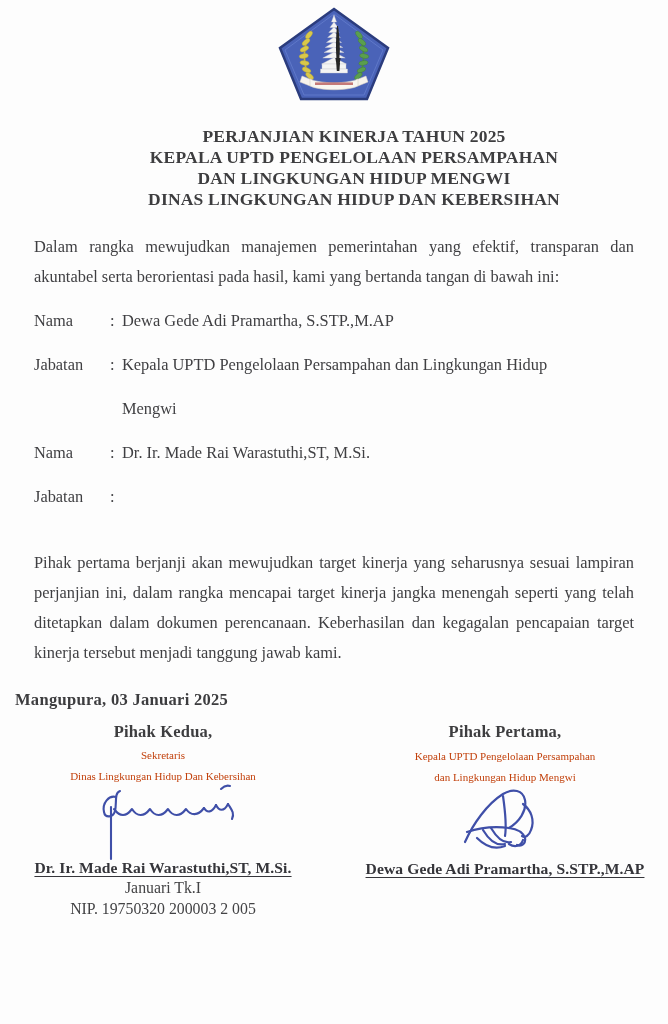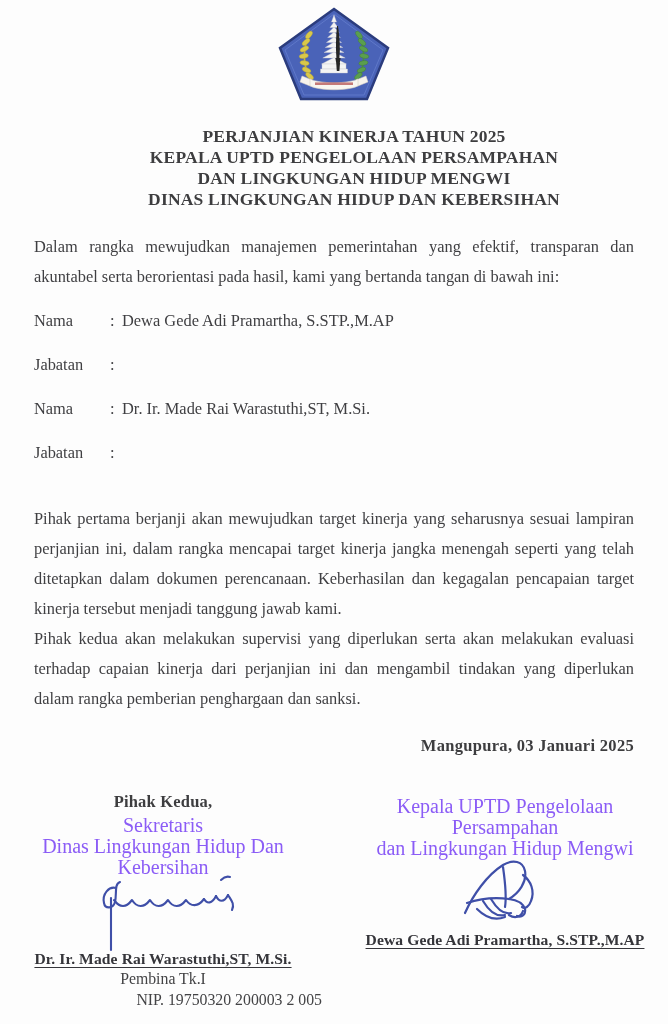--- a/index.html
+++ b/index.html
@@ -83,51 +83,51 @@
   .field-value { flex: 1 1 auto; }
   .field-cont {
     margin: 0 0 14px 88px;
   }
 
   .para-block p.just { margin-bottom: 0; }
   .para-block { margin-bottom: 0; margin-top: 36px; }
 
   
   .date-line {
-    margin: 22px 34px 0 4px;
-    text-align: right;
+    margin: 22px 34px 0 15px;
+    text-align: left;
     font-weight: bold;
     font-size: 16.5px;
     letter-spacing: 0.3px;
     color: #3d3d3f;
   }
 
   
   .sign-area {
-    margin-top: 36px;
+    margin-top: 12px;
     display: flex;
     justify-content: space-between;
     padding: 0 4px;
   }
   .sign-col {
     width: 318px;
     text-align: center;
     position: relative;
   }
   .sign-role {
     font-weight: bold;
     font-size: 16.5px;
     letter-spacing: 0.2px;
     color: #3d3d3f;
     margin-bottom: 3px;
   }
   .sign-sub {
-    font-size: 20px;
+    font-size: 11px;
     line-height: 21px;
-    color: #8b5cf6;
+    color: #c2410c;
   }
   .sig-space {
     height: 72px;
     position: relative;
   }
   .sig-svg {
     position: absolute;
     left: 50%;
     transform: translateX(-50%);
     top: -4px;
@@ -144,21 +144,20 @@
   .sign-rank {
     font-size: 15.8px;
     line-height: 21px;
     color: #434345;
   }
   .sign-nip {
     font-size: 15.8px;
     line-height: 21px;
     color: #434345;
     white-space: nowrap;
-    text-align: right;
   }
 </style>
 </head>
 <body>
 
 <div class="page">
 
   <div class="logo-wrap">
     <svg class="logo" viewBox="0 0 116 96">
 
@@ -229,39 +228,40 @@
 
     <div class="field-row">
       <span class="field-label">Nama</span>
       <span class="field-colon">:</span>
       <span class="field-value">Dewa Gede Adi Pramartha, S.STP.,M.AP</span>
     </div>
 
     <div class="field-row">
       <span class="field-label">Jabatan</span>
       <span class="field-colon">:</span>
-    </div>
-
+      <span class="field-value">Kepala UPTD Pengelolaan Persampahan dan Lingkungan Hidup</span>
+    </div>
+
+    <div class="field-cont">Mengwi</div>
 
 
     <div class="field-row">
       <span class="field-label">Nama</span>
       <span class="field-colon">:</span>
       <span class="field-value">Dr. Ir. Made Rai Warastuthi,ST, M.Si.</span>
     </div>
 
     <div class="field-row">
       <span class="field-label">Jabatan</span>
       <span class="field-colon">:</span>
     </div>
 
 
     <div class="para-block">
       <p class="just">Pihak pertama berjanji akan mewujudkan target kinerja yang seharusnya sesuai lampiran perjanjian ini, dalam rangka mencapai target kinerja jangka menengah seperti yang telah ditetapkan dalam dokumen perencanaan. Keberhasilan dan kegagalan pencapaian target kinerja tersebut menjadi tanggung jawab kami.</p>
-      <p class="just">Pihak kedua akan melakukan supervisi yang diperlukan serta akan melakukan evaluasi terhadap capaian kinerja dari perjanjian ini dan mengambil tindakan yang diperlukan dalam rangka pemberian penghargaan dan sanksi.</p>
     </div>
   </div>
 
   <div class="date-line">Mangupura, 03 Januari 2025</div>
 
   <div class="sign-area">
 
     <div class="sign-col">
       <div class="sign-role">Pihak Kedua,</div>
       <div class="sign-sub">Sekretaris</div>
@@ -275,25 +275,26 @@
             <path d="M146,25 C149,30 154,30 158,22"></path>
             <path d="M158,22 C161,28 166,29 170,21"></path>
             <path d="M170,21 C173,26 177,30 174,36"></path>
             <path d="M163,6 C166,3 169,2 172,3"></path>
             <path d="M53,24 L53,76"></path>
           </g>
         </svg>
       </div>
 
       <div class="sign-name">Dr. Ir. Made Rai Warastuthi,ST, M.Si.</div>
-      <div class="sign-rank">Pembina Tk.I</div>
+      <div class="sign-rank">Januari Tk.I</div>
       <div class="sign-nip">NIP. 19750320 200003 2 005</div>
     </div>
 
     <div class="sign-col">
+      <div class="sign-role">Pihak Pertama,</div>
       <div class="sign-sub" style="margin-top:4px">Kepala UPTD Pengelolaan Persampahan</div>
       <div class="sign-sub">dan Lingkungan Hidup Mengwi</div>
 
       <div class="sig-space">
         <svg class="sig-svg" width="200" height="78" viewBox="0 0 200 78">
           <g fill="none" stroke="#3f4fa8" stroke-width="2.2" stroke-linecap="round" stroke-linejoin="round">
             <path d="M60,58 C68,40 82,20 98,10 C108,4 118,6 120,16 C122,27 114,38 104,44"></path>
             <path d="M98,12 C100,26 102,40 100,52"></path>
             <path d="M62,48 C74,44 88,42 104,44 C112,45 118,48 120,54 C121,59 117,63 112,61"></path>
             <path d="M72,54 C80,62 90,66 100,62"></path>

